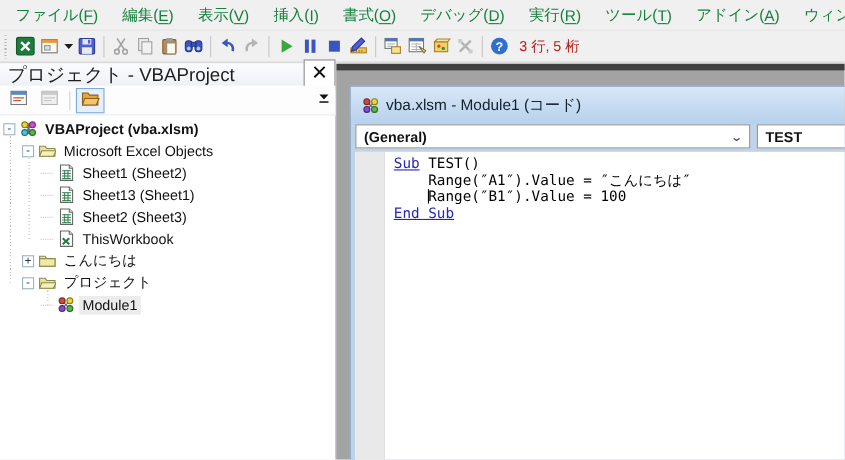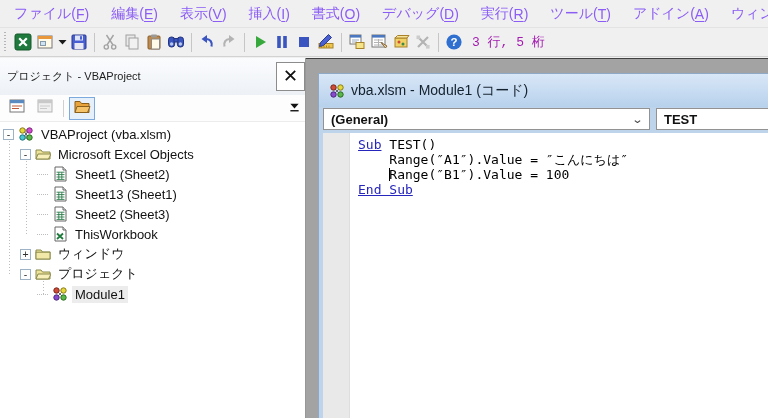--- a/index.html
+++ b/index.html
@@ -5,40 +5,40 @@
   * { margin:0; padding:0; box-sizing:border-box; }
   html,body { width:768px; height:418px; overflow:hidden; }
   body { font-family:"Liberation Sans","DejaVu Sans",sans-serif; background:#f0f0f0; }
   .app { position:relative; width:768px; height:418px; background:#f0f0f0; overflow:hidden; }
 
   
   .menubar { height:28px; display:flex; align-items:stretch; background:#f0f0f0; border-bottom:1px solid #e3e3e3; }
   .grip { width:7px; margin:4px 1px 4px 2px;
           background:repeating-linear-gradient(to bottom,#b5b5b5 0 1px,transparent 1px 3px);
           background-size:2px 100%; background-repeat:repeat-y; background-position:2px 0; }
-  .menu-item { display:flex; align-items:center; padding:0 11px; font-size:14px; color:#8b5cf6; white-space:nowrap; }
+  .menu-item { display:flex; align-items:center; padding:0 11px; font-size:14px; color:#15803d; white-space:nowrap; }
   .menu-item u { text-underline-offset:2px; }
 
   
   .toolbar { height:29px; display:flex; align-items:center; background:#f0f0f0; border-bottom:1px solid #d2d2d2; }
   .toolbar .grip { height:21px; margin:0 3px 0 2px; }
   .tbtn { width:22px; height:22px; display:flex; align-items:center; justify-content:center; flex:0 0 auto; }
   .tbtn svg { width:18px; height:18px; }
   .tbtn.narrow { width:12px; }
   .tbtn.narrow svg { width:9px; height:16px; }
   .tb-sep { width:1px; height:19px; background:#c6c6c6; margin:0 4px; flex:0 0 auto; }
-  .tb-status { font-size:13px; color:#a21caf; margin-left:7px; white-space:nowrap;font-family:Liberation Mono, monospace; }
+  .tb-status { font-size:13px; color:#b91c1c; margin-left:7px; white-space:nowrap; }
 
   
   .workspace { position:absolute; top:58px; left:0; right:0; bottom:0; display:flex; }
 
   
   .project-panel { width:306px; background:#fff; border-right:1px solid #979797; display:flex; flex-direction:column; flex:0 0 auto; }
-  .panel-header { height:37px; display:flex; align-items:center; padding-left:7px;
-                  background:linear-gradient(#fbfcfe,#edf1f6); font-size:11px; color:#1d1d1d; }
+  .panel-header { height:20px; display:flex; align-items:center; padding-left:7px;
+                  background:linear-gradient(#fbfcfe,#edf1f6); font-size:17px; color:#1d1d1d; }
   .panel-title { white-space:nowrap; }
   .close-btn { margin-left:auto; width:29px; height:29px; background:#fff; border:1px solid #8c8c8c;
                display:flex; align-items:center; justify-content:center; }
   .close-btn svg { width:15px; height:15px; }
   .panel-toolbar { height:27px; display:flex; align-items:center; padding:0 3px 0 4px; gap:2px;
                    background:#fdfdfd; border-bottom:1px solid #ececec; }
   .ptb-btn { width:26px; height:23px; display:flex; align-items:center; justify-content:center;
              border:1px solid transparent; }
   .ptb-btn svg { width:18px; height:18px; }
   .ptb-btn.active { background:#e6f0fb; border:1px solid #7daade; }
@@ -56,39 +56,39 @@
   .tree-row.lvl0 { padding-left:3px; }
   .tree-row.lvl1 { padding-left:20px; }
   .tree-row.lvl2 { padding-left:37px;text-align:center; }
   .expander { width:11px; height:11px; flex:0 0 auto; margin-right:4px; border:1px solid #9db2c5;
               background:#fdfefe; color:#333; font:10px/9px "DejaVu Sans Mono",monospace; text-align:center; }
   .expander.none { border:none; background:none; height:0; align-self:center;
                    border-top:1px dotted #bdbdbd; margin-top:1px; }
   .titem-icon { width:17px; height:16px; flex:0 0 auto; margin-right:3px; display:flex; align-items:center; }
   .titem-icon svg { width:16px; height:16px; }
   .tlabel { white-space:nowrap; padding:1px 3px; }
-  .tlabel.bold { font-weight:normal; }
+  .tlabel.bold { font-weight:bold; }
   .tlabel.selected { background:#ececec; }
 
   
-  .mdi { flex:1; background:#a3a3a3; position:relative; border-top:1px solid #404040; }
+  .mdi { flex:1; background:#a3a3a3; position:relative; border-top:6px solid #404040; }
 
   
   .code-window { position:absolute; left:12px; top:14px; right:-12px; bottom:-12px;
                  background:#bed4ea; border:1px solid #8ea9c6; padding:0 4px 4px 4px;
                  display:flex; flex-direction:column; }
   .cw-titlebar { height:33px; margin:0 -4px; display:flex; align-items:center; padding-left:10px;
                  background:linear-gradient(#d9e7f7,#b7d1ec); }
   .cw-title-icon { width:17px; height:16px; margin-right:5px; display:flex; }
   .cw-title-icon svg { width:16px; height:16px; }
   .cw-title { font-size:14px; color:#14212e; white-space:nowrap; }
   .cw-dropdowns { display:flex; gap:6px; margin:1px 0 3px 0; height:22px; flex:0 0 auto; }
   .combo { background:#fff; border:1px solid #929292; display:flex; align-items:center;
            font-size:13px; font-weight:bold; color:#111; padding:0 7px; }
-  .combo-object { width:327px; justify-content:space-between; }
+  .combo-object { width:359px; justify-content:space-between; }
   .combo-proc { flex:1; }
   .combo .chev { font-weight:normal; font-size:11px; color:#444; transform:scaleX(1.3); }
   .cw-code { flex:1; background:#fff; display:flex; overflow:hidden; }
   .margin-bar { width:27px; flex:0 0 auto; background:#e9e9e9; border-right:1px solid #dedede; }
   .code-content { flex:1; padding:4px 0 0 8px; font-family:"DejaVu Sans Mono","Liberation Mono",monospace;
                   font-size:13px; line-height:15px; color:#000; }
   .code-line { white-space:pre; height:15px; }
   .kw { color:#2626bd;text-decoration:underline; }
   .caret { display:inline-block; width:1px; height:13px; background:#000; vertical-align:-2px; margin-right:-1px; }
 </style>
@@ -380,21 +380,21 @@
             <span class="tlabel">ThisWorkbook</span>
           </div>
           <div class="tree-row lvl1">
             <span class="expander">+</span>
             <span class="titem-icon">
               <svg viewBox="0 0 16 16">
                 <path d="M1 4h5l1.5 2H15v7H1z" fill="#ece29a" stroke="#8a8a4a"></path>
                 <rect x="1" y="6.2" width="14" height="6.8" fill="#f2e9a8" stroke="#8a8a4a"></rect>
               </svg>
             </span>
-            <span class="tlabel">ウィンドウ</span>
+            <span class="tlabel">こんにちは</span>
           </div>
           <div class="tree-row lvl1">
             <span class="expander">-</span>
             <span class="titem-icon">
               <svg viewBox="0 0 16 16">
                 <path d="M1 4h5l1.5 2H15v7H1z" fill="#ece29a" stroke="#8a8a4a"></path>
                 <path d="M1 13l2-5h13l-2.5 5z" fill="#f8f0ba" stroke="#8a8a4a"></path>
               </svg>
             </span>
             <span class="tlabel">プロジェクト</span>

